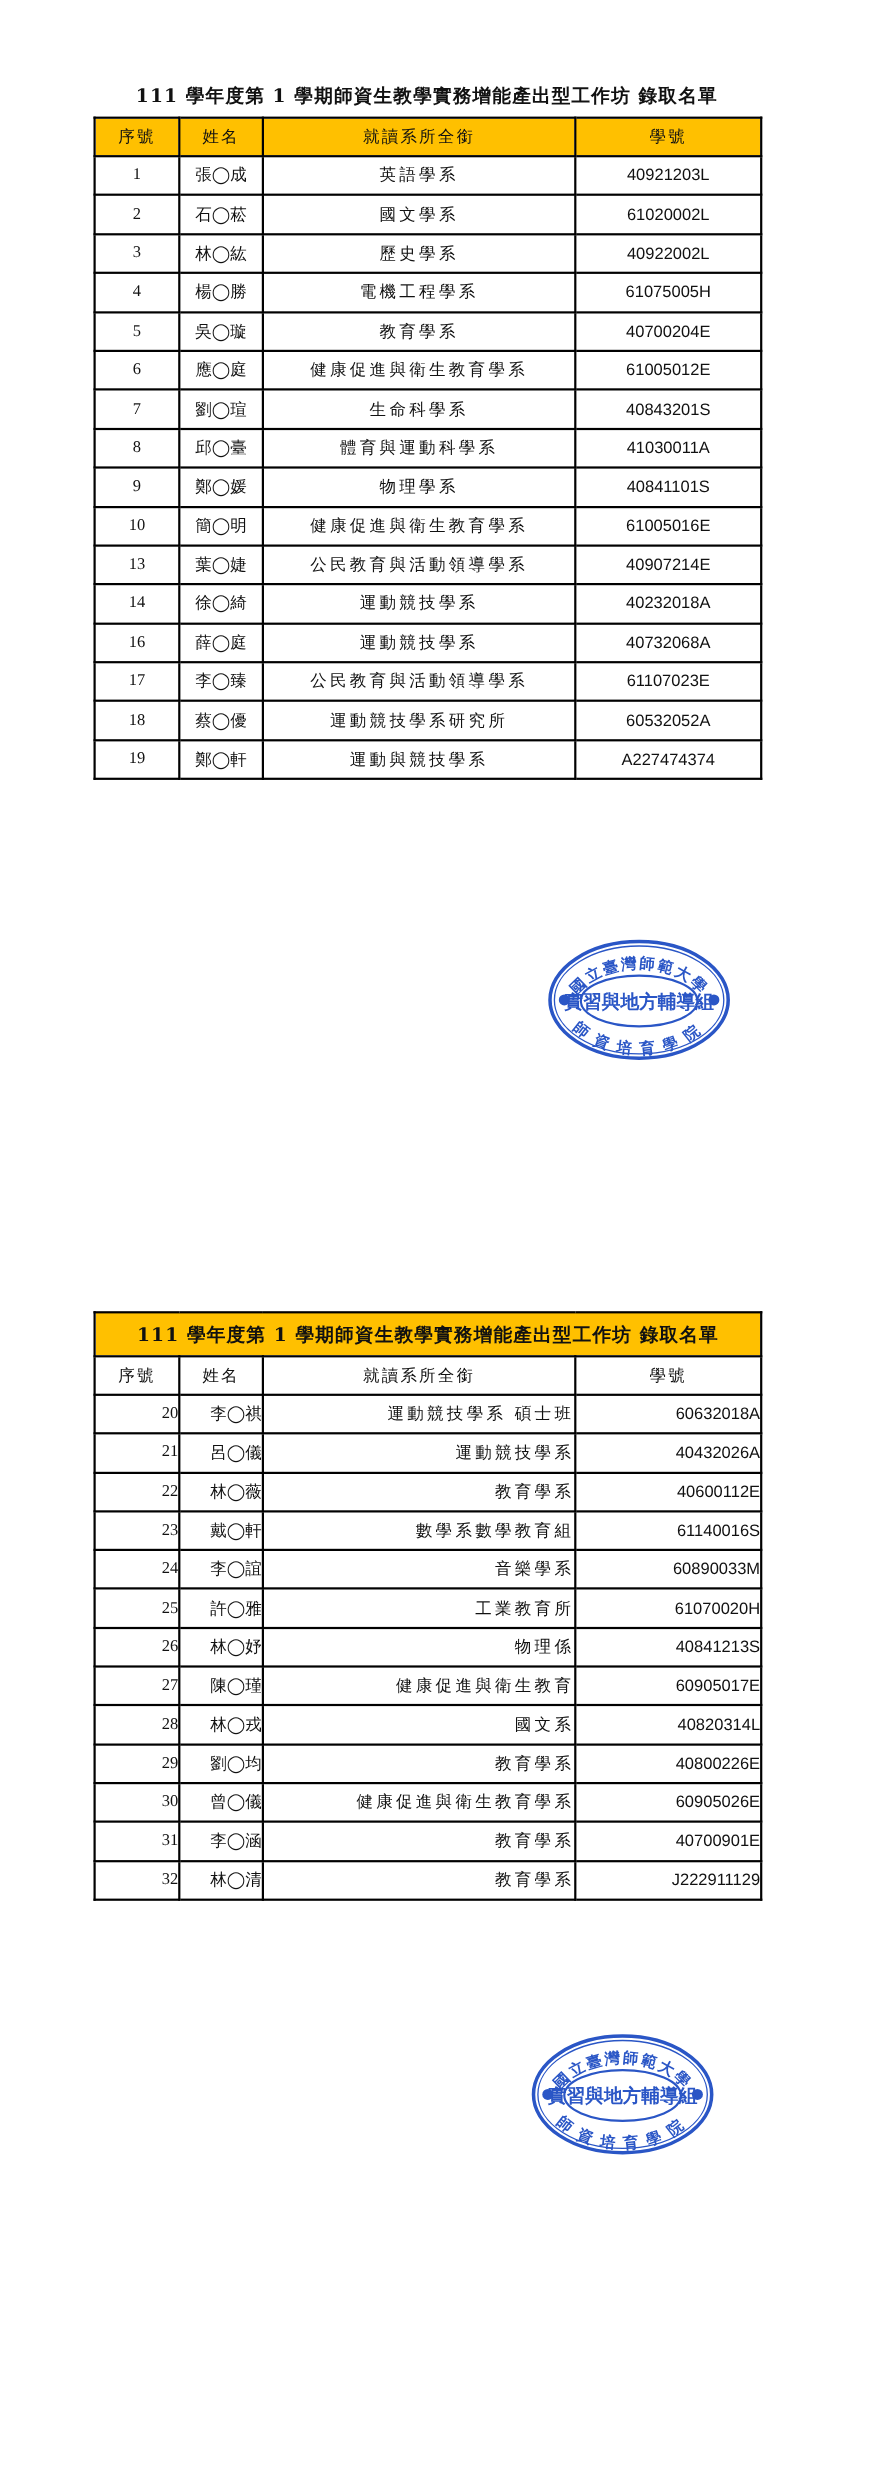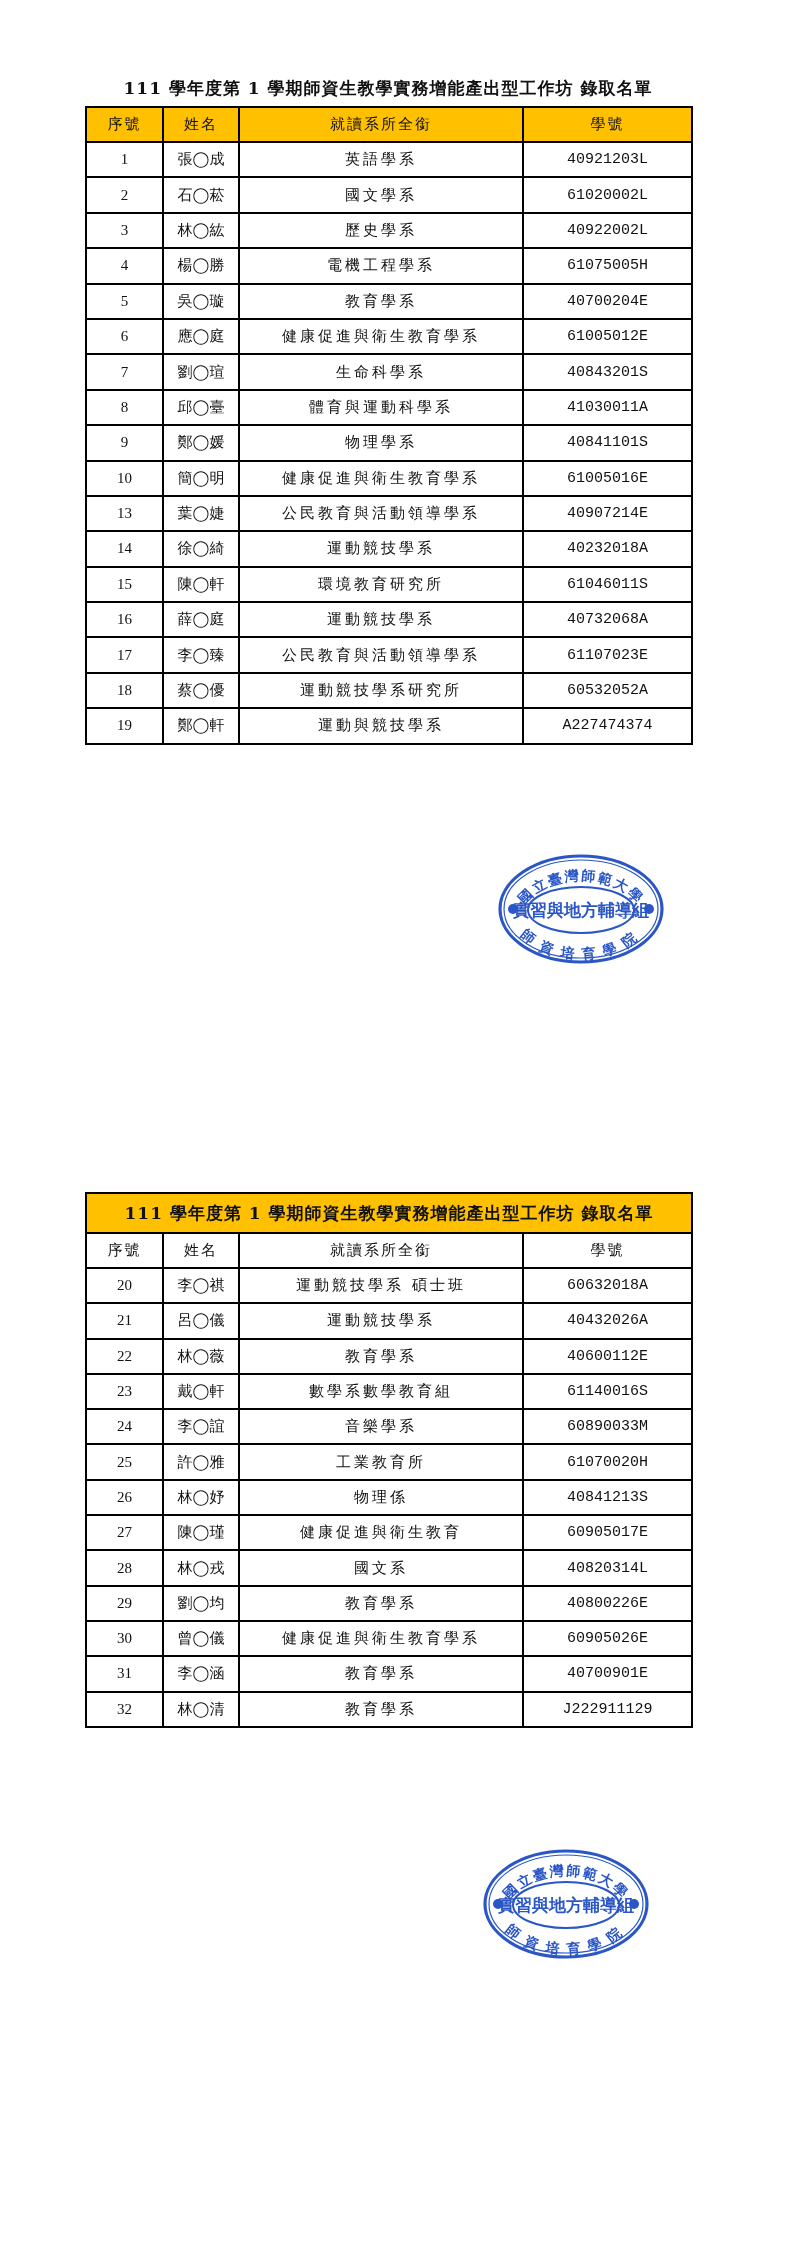--- a/index.html
+++ b/index.html
@@ -55,24 +55,24 @@
 
     #table-2 { top: 1192px; }
     #table-2 tr.title-row th {
       height: 38px;
       background: #FFC000;
       font-size: 17px;
       font-weight: bold;
       letter-spacing: 1px;
     }
     #table-2 tr.head-row th { height: 33px; background: #ffffff; font-size: 15px; letter-spacing: 2px; }
-    #table-2 tr.body-row td { height: 33.3px; }
+    #table-2 tr.body-row td { height: 33.3px; text-align: right; }
 
     td.dept { letter-spacing: 3px; }
-    td.sid { font-family: Liberation Mono, monospace; font-size: 16px; letter-spacing: 0px; }
+    td.sid { font-family: Liberation Sans, sans-serif; font-size: 16px; letter-spacing: 0px; }
     td.num { font-family: "Liberation Serif", "DejaVu Serif", serif; font-size: 17px; }
     td.name { letter-spacing: 0px; }
 
     .seal {
       position: absolute;
       width: 168px;
       height: 112px;
     }
     #seal-1 { left: 497px; top: 853px; }
     #seal-2 { left: 482px; top: 1848px; }
@@ -178,26 +178,20 @@
     <td class="sid">40907214E</td>
   </tr>
 
   <tr class="body-row">
     <td class="num">14</td>
     <td class="name">徐◯綺</td>
     <td class="dept">運動競技學系</td>
     <td class="sid">40232018A</td>
   </tr>
 
-  <tr class="body-row">
-    <td class="num">15</td>
-    <td class="name">陳◯軒</td>
-    <td class="dept">環境教育研究所</td>
-    <td class="sid">61046011S</td>
-  </tr>
 
   <tr class="body-row">
     <td class="num">16</td>
     <td class="name">薛◯庭</td>
     <td class="dept">運動競技學系</td>
     <td class="sid">40732068A</td>
   </tr>
 
   <tr class="body-row">
     <td class="num">17</td>

